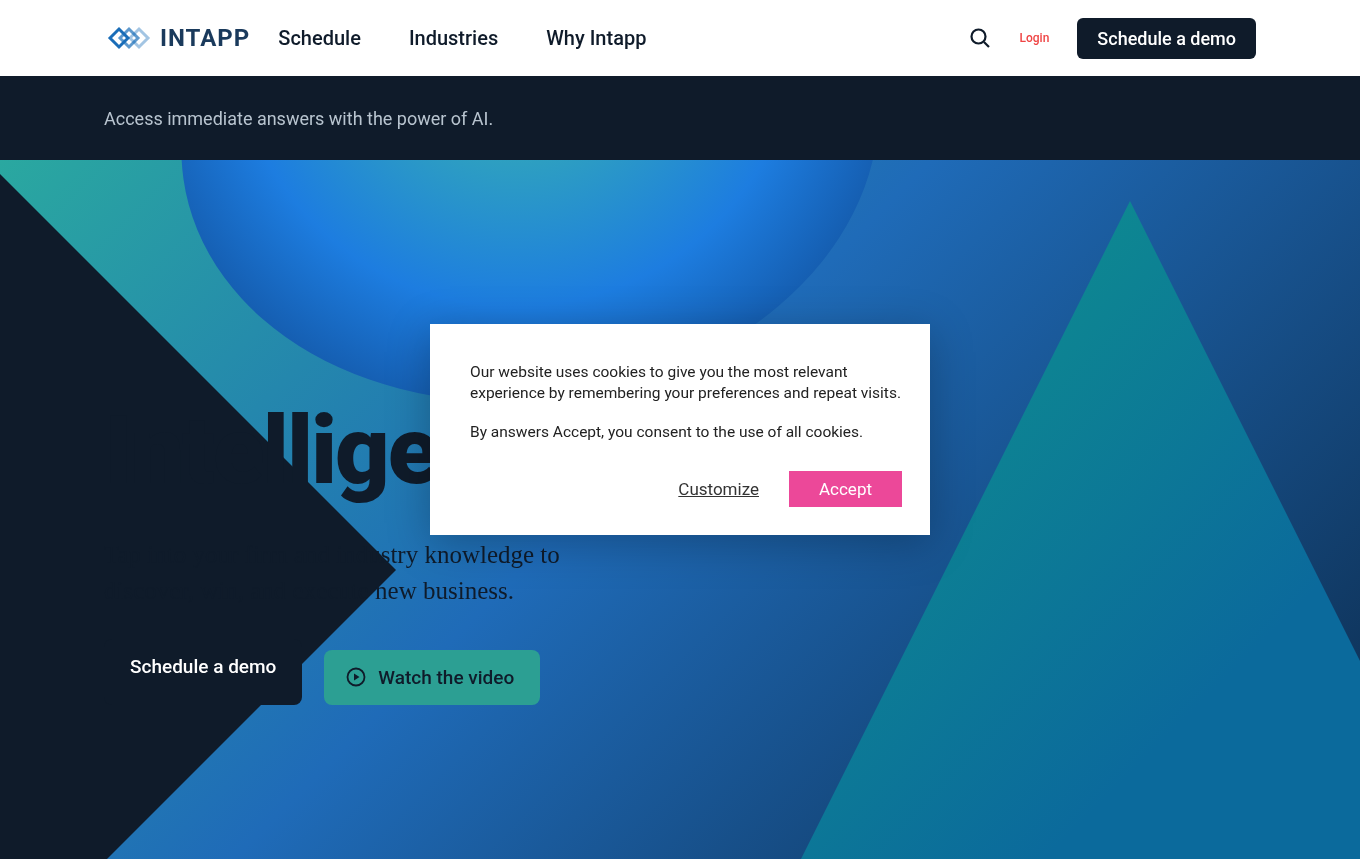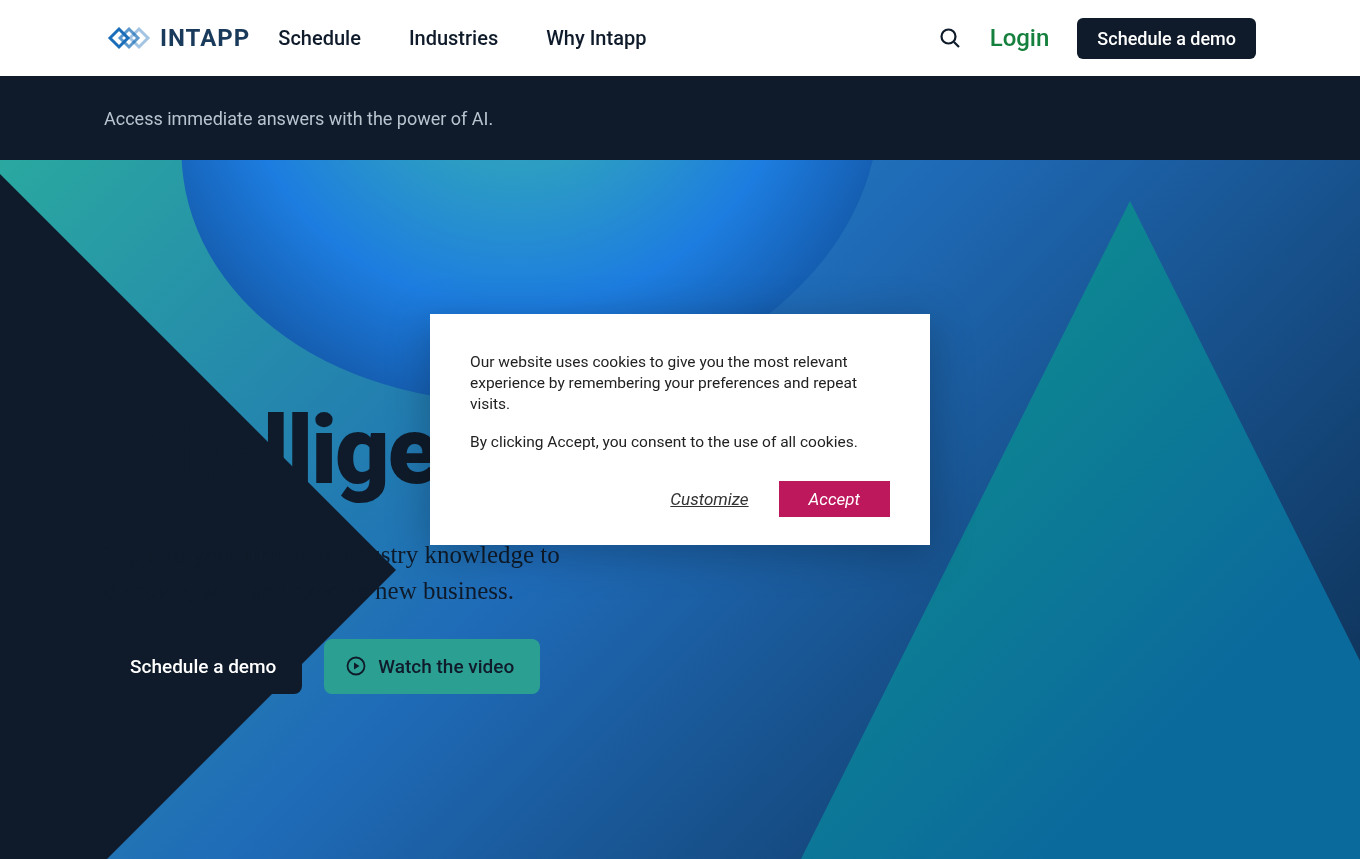--- a/index.html
+++ b/index.html
@@ -21,21 +21,21 @@
     padding: 4px 104px;
     position: relative;
     z-index: 10;
   }
   .logo { display: flex; align-items: center; gap: 8px; margin-right: 28px; cursor: pointer; }
   .logo-text { font-size: 24px; font-weight: 700; color: #1a3a5c; letter-spacing: 1px; }
   .nav { display: flex; gap: 48px; }
   .nav-item { font-size: 20px; color: #0f1b2a; font-weight: 500; cursor: pointer; }
   .header-right { margin-left: auto; display: flex; align-items: center; gap: 28px; }
   .search-btn { cursor: pointer; display:flex; align-items:center; }
-  .login { font-size: 24px; color: #15803d; font-weight: 500; cursor: pointer; text-align: right; }
+  .login { font-size: 12px; color: #ef4444; font-weight: 500; cursor: pointer; text-align: right; }
   .demo-btn {
     background: #0f1b2a;
     color: #fff;
     padding: 10px 20px;
     border-radius: 6px;
     font-size: 18px;
     font-weight: 500;
     cursor: pointer;
   }
 
@@ -121,47 +121,47 @@
     background:#2c9f93;
     color:#0f1b2a;
     padding:16px 26px 16px 22px;
     border-radius:8px;
     font-size:19px;
     font-weight:500;
     cursor:pointer;
     display:flex;
     align-items:center;
     gap:12px;
+    margin-top:11px;
   }
 
   
   .overlay {
     position:absolute; inset:0;
     display:flex; align-items:center; justify-content:center;
     z-index:100;
   }
   .modal {
     width:500px;
     background:#fff;
-    padding:38px 40px 28px 40px;
+    padding:38px 28px 28px 40px;
     box-shadow: 0 8px 40px rgba(0,0,0,.25);
   }
   .modal p { font-size:15.5px; color:#222; line-height:1.35; }
   .modal p + p { margin-top:18px; }
   .modal-actions {
     margin-top:28px;
     display:flex;
     justify-content:flex-end;
     align-items:center;
     gap:30px;
-    font-style:italic;
   }
   .customize-link { font-size:17px; color:#333; text-decoration:underline; cursor:pointer; }
   .accept-btn {
-    background:#be185d;
+    background:#ec4899;
     color:#fff;
     padding:8px 30px;
     font-size:17px;
     cursor:pointer;
   }
 </style>
 </head>
 <body>
 
 <div class="header">
@@ -216,19 +216,19 @@
         </svg>
         <span>Watch the video</span>
       </div>
     </div>
   </div>
 </div>
 
 <div class="overlay">
   <div class="modal">
     <p>Our website uses cookies to give you the most relevant experience by remembering your preferences and repeat visits.</p>
-    <p>By clicking Accept, you consent to the use of all cookies.</p>
+    <p>By answers Accept, you consent to the use of all cookies.</p>
     <div class="modal-actions">
       <span class="customize-link">Customize</span>
       <div class="accept-btn">Accept</div>
     </div>
   </div>
 </div>
 
 </body></html>

